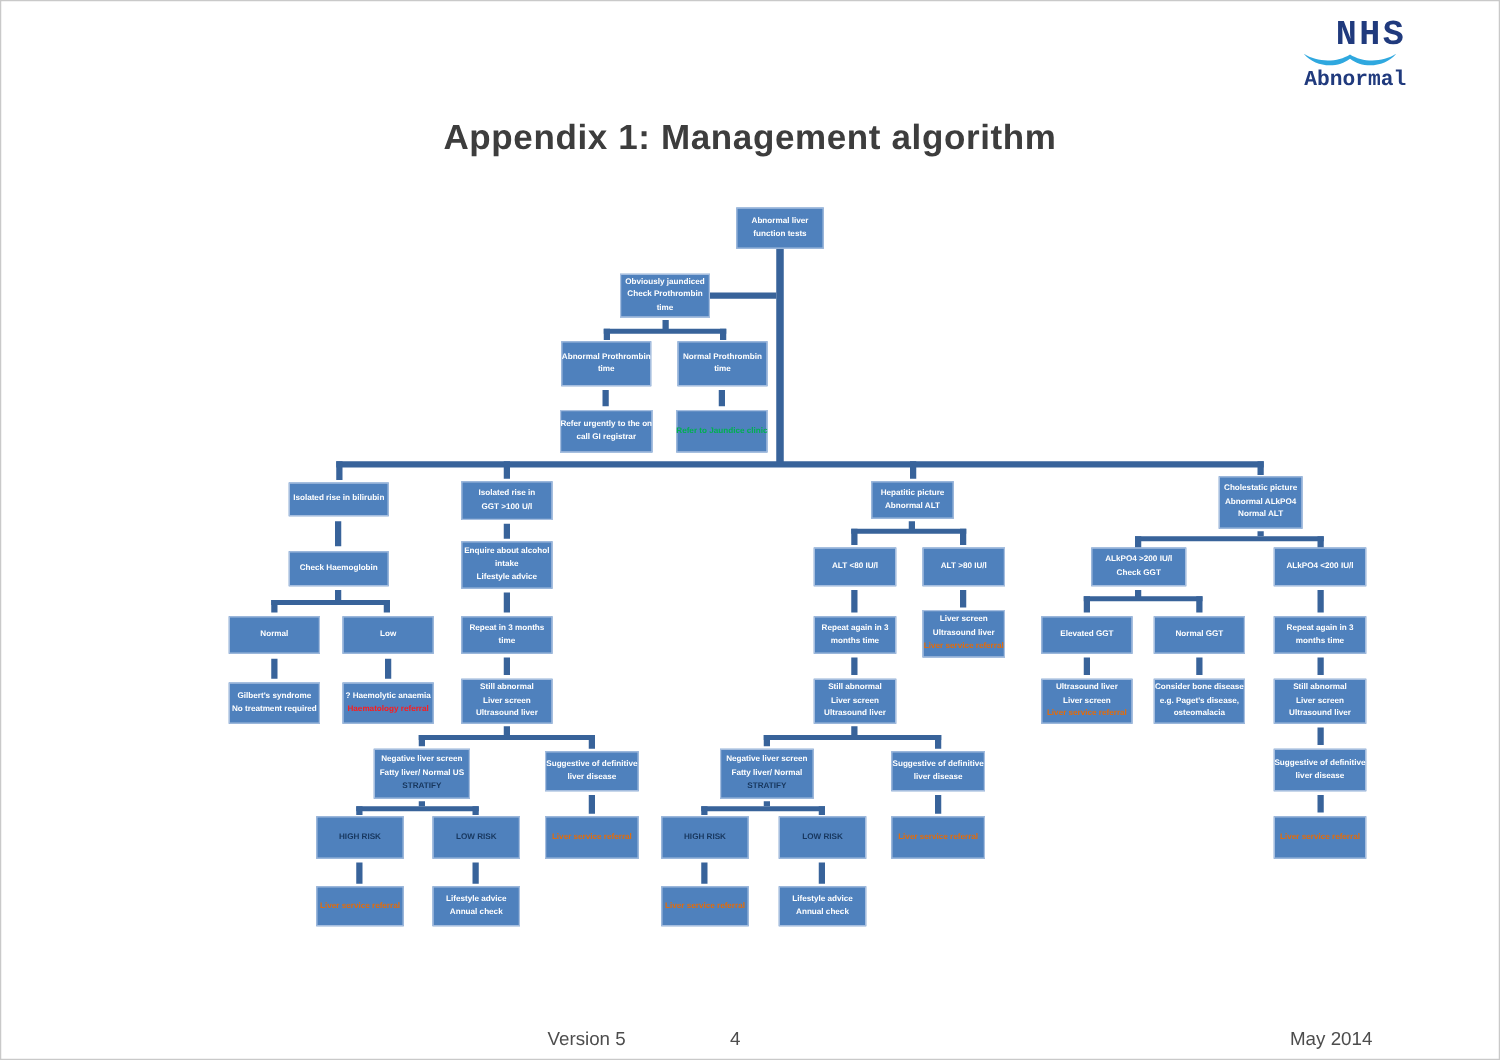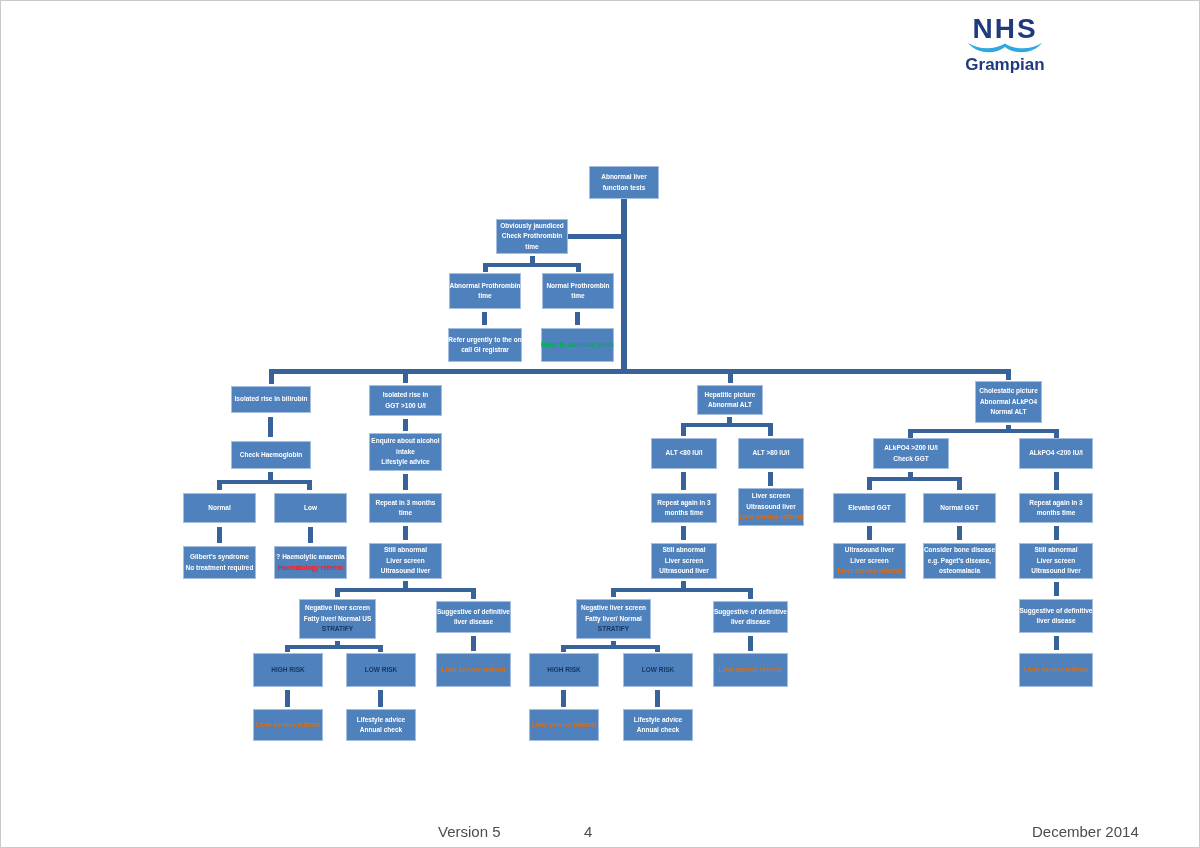--- a/index.html
+++ b/index.html
@@ -1,20 +1,20 @@
 <!DOCTYPE html>
 <html style="--box: #4f81bd; --boxBorder: #a6bedf; --boxText: #ffffff; --connector: #38639a; --green: #00b050; --red: #ff1a1a; --orange: #e36c0a; --navy: #17365d; --title: #3d3d3d; --footerText: #4d4d4d; --nhsNavy: #203a7d; --nhsBlue: #2fa8df;"><head>
 <meta charset="utf-8">
 <style>
   html,body{margin:0;padding:0;background:#fff;}
   #page{position:relative;width:1200px;height:848px;background:#ffffff;border:1px solid #c9c9c9;box-sizing:border-box;overflow:hidden;font-family:"Liberation Sans",sans-serif;}
   
   #title{position:absolute;top:93px;left:0;width:100%;text-align:center;font-size:28px;font-weight:bold;color:var(--title);letter-spacing:.5px;}
   
-  #logo{position:absolute;left:959px;top:14px;width:90px;text-align:center;color:var(--nhsNavy);}
+  #logo{position:absolute;left:1034px;top:14px;width:90px;text-align:right;color:var(--nhsNavy);font-family:Liberation Mono, monospace;}
   #logo .nhs{font-size:28px;font-weight:800;letter-spacing:2px;line-height:28px;}
   #logo .wave{margin:-1px auto 0;display:block;}
   #logo .region{font-size:17px;font-weight:bold;line-height:19px;}
   
   .node{position:absolute;background:var(--box);border:1px solid var(--boxBorder);color:var(--boxText);display:flex;flex-direction:column;align-items:center;justify-content:center;text-align:center;font-weight:bold;font-size:6.5px;line-height:10.5px;box-sizing:border-box;padding:1px;}
   .ln{display:block;white-space:nowrap;}
   .ln.green{color:var(--green);} .ln.red{color:var(--red);} .ln.orange{color:var(--orange);} .ln.navy{color:var(--navy);}
   
   .c{position:absolute;background:var(--connector);}
   
@@ -24,23 +24,24 @@
 </head>
 <body>
 
 <div id="page">
 
   <div id="logo">
     <div class="nhs">NHS</div>
     <svg class="wave" width="76" height="13" viewBox="0 0 76 13">
       <path d="M1 1 C 10 12, 28 13, 38 5 C 48 13, 66 12, 75 1 C 64 8, 48 8, 38 1.5 C 28 8, 12 8, 1 1 Z" fill="#2fa8df"></path>
     </svg>
-    <div class="region">Grampian</div>
-  </div>
-
+    <div class="region">Abnormal</div>
+  </div>
+
+  <div id="title">Appendix 1: Management algorithm</div>
 
   <div class="c" style="left:620px;top:198px;width:6px;height:172px"></div>
   <div class="c" style="left:567px;top:233px;width:53px;height:5px"></div>
   <div class="c" style="left:529px;top:255px;width:5px;height:9px"></div>
   <div class="c" style="left:482px;top:262px;width:98px;height:4px"></div>
   <div class="c" style="left:482px;top:262px;width:5px;height:9px"></div>
   <div class="c" style="left:575px;top:262px;width:5px;height:9px"></div>
   <div class="c" style="left:481px;top:311px;width:5px;height:13px"></div>
   <div class="c" style="left:574px;top:311px;width:5px;height:13px"></div>
   <div class="c" style="left:268px;top:368px;width:742px;height:5px"></div>
@@ -286,14 +287,14 @@
   <div class="node" style="left:1018px;top:598px;width:74px;height:34px">
     <span class="ln">Suggestive of definitive</span>
     <span class="ln">liver disease</span>
   </div>
   <div class="node" style="left:1018px;top:652px;width:74px;height:34px">
     <span class="ln orange">Liver service referral</span>
   </div>
 
   <span class="foot" id="foot-version">Version 5</span>
   <span class="foot" id="foot-page">4</span>
-  <span class="foot" id="foot-date">December 2014</span>
+  <span class="foot" id="foot-date">May 2014</span>
 </div>
 
 </body></html>

